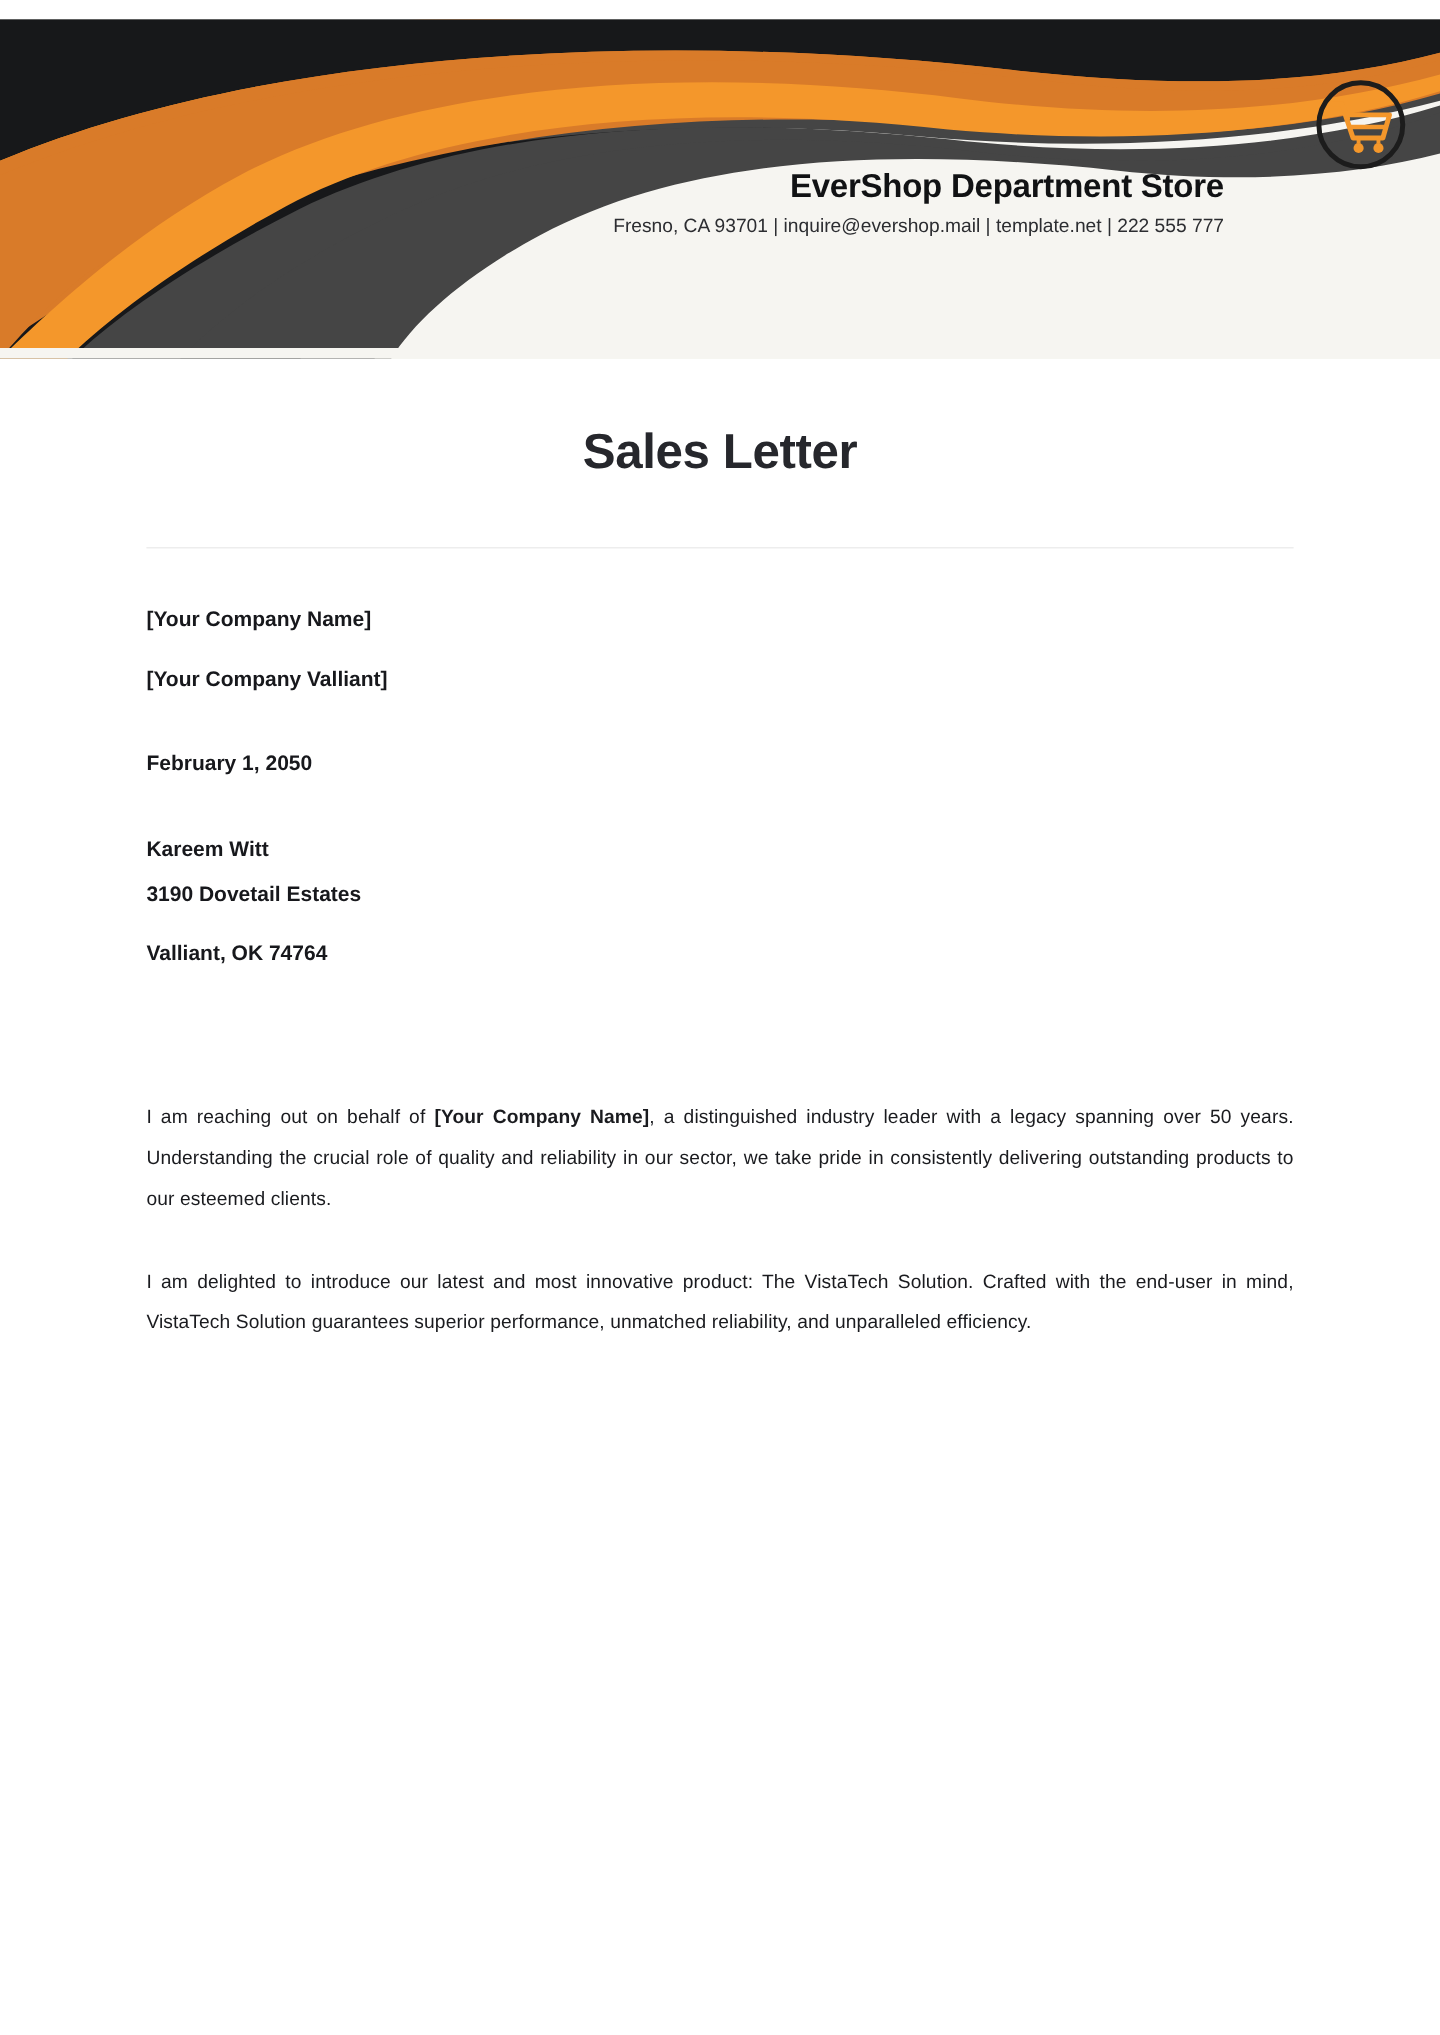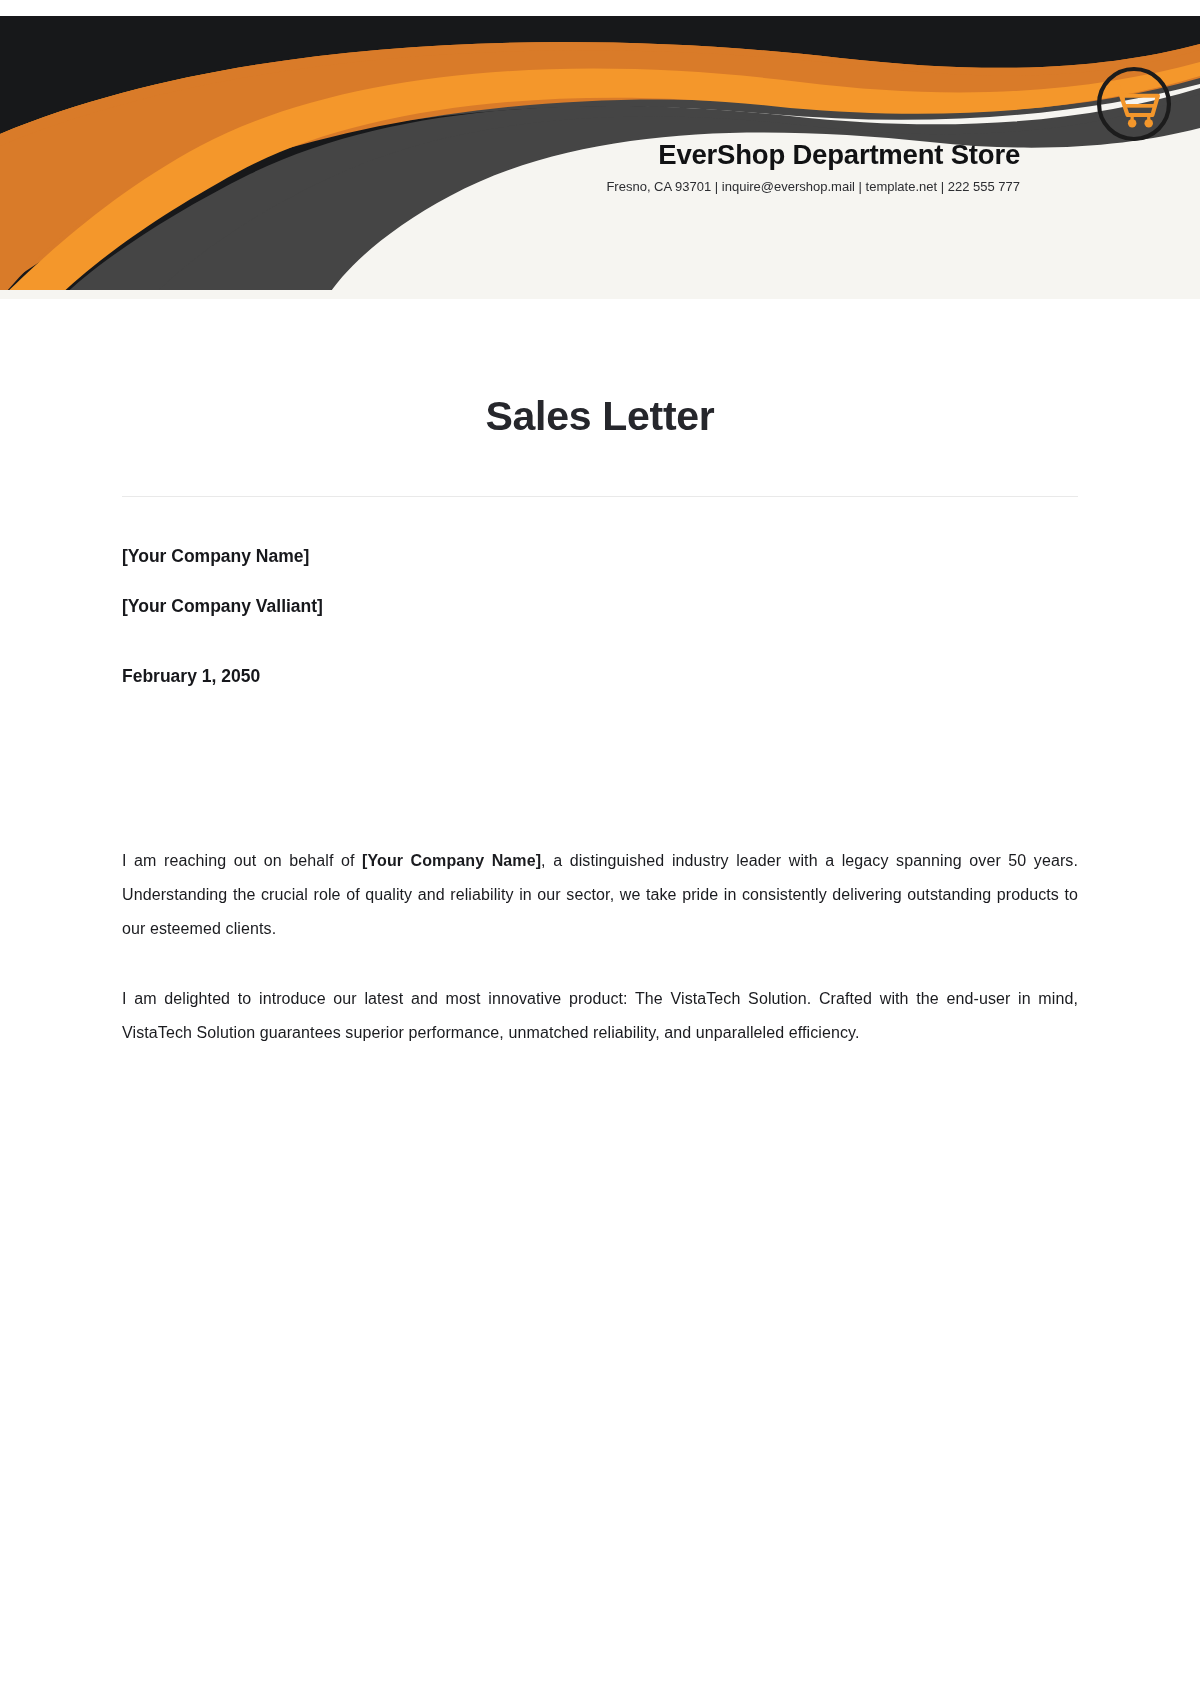--- a/index.html
+++ b/index.html
@@ -55,42 +55,42 @@
     font-size: 27.5px;
     font-weight: bold;
     letter-spacing: -0.2px;
     color: #111214;
     margin: 0;
     padding-top: 88px;
     line-height: 1.1;
     white-space: nowrap;
   }
   .brand-contact {
-    font-size: 13px;
+    font-size: 16px;
     font-weight: 400;
     color: #2c2d31;
     margin: 0;
     padding-top: 9px;
     line-height: 1.3;
     white-space: nowrap;
   }
 
   
   .letter {
     position: relative;
     padding: 0 122px;
   }
   .letter-title {
     text-align: center;
     font-size: 41px;
     font-weight: bold;
     color: #26272c;
     letter-spacing: -0.3px;
     margin: 0;
-    padding-top: 94px;
+    padding-top: 54px;
   }
   .title-rule {
     height: 1px;
     background: #e9e9e9;
     margin-top: 56px;
     margin-bottom: 0;
     width: 100%;
   }
 
   .addr-block {
@@ -200,20 +200,27 @@
     <div class="gap-sm"></div>
     <p class="bold-line">[Your Company Valliant]</p>
   </section>
 
   <div class="gap-lg"></div>
 
   <p class="bold-line">February 1, 2050</p>
 
   <div class="gap-lg"></div>
 
+  <section>
+    <p class="bold-line">Kareem Witt</p>
+    <div style="height:14px"></div>
+    <p class="bold-line">3190 Dovetail Estates</p>
+    <div class="gap-sm"></div>
+    <p class="bold-line">Valliant, OK 74764</p>
+  </section>
 
   <div class="gap-xl"></div>
 
 
   <div style="height:52px"></div>
 
   <p class="body-para">
     <span>I am reaching out on behalf of </span><b>[Your Company Name]</b><span>, a distinguished industry leader with a legacy spanning over 50 years. Understanding the crucial role of quality and reliability in our sector, we take pride in consistently delivering outstanding products to our esteemed clients.</span>
   </p>
 

